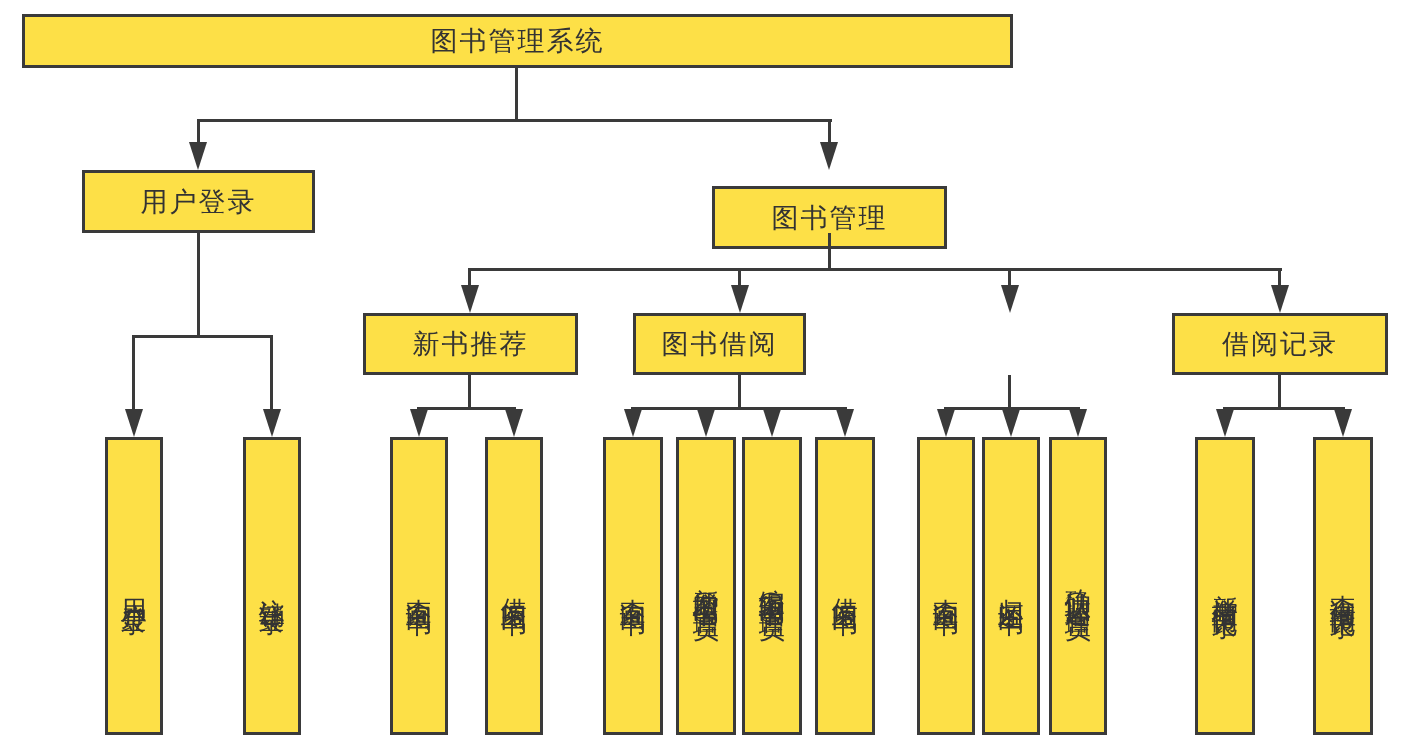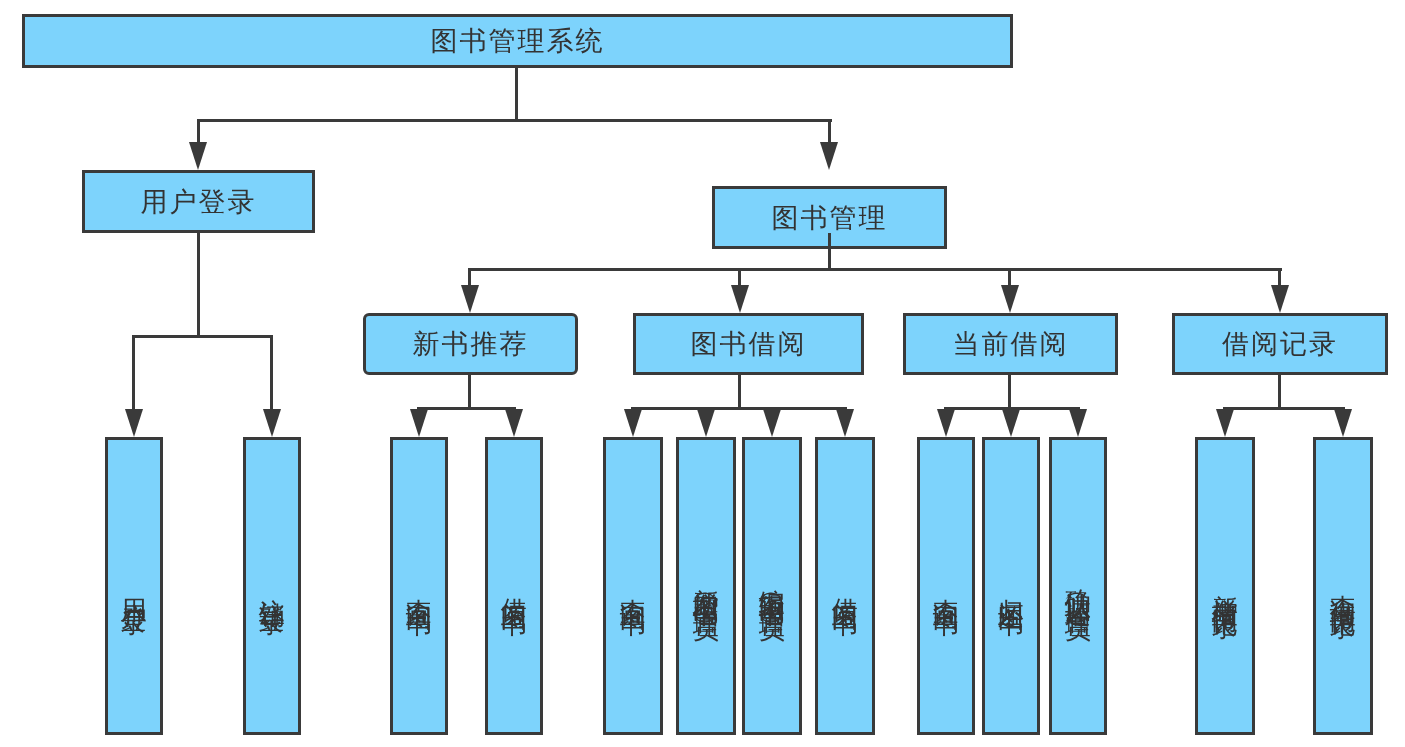--- a/index.html
+++ b/index.html
@@ -12,21 +12,21 @@
   .stage{
     position:relative;
     width:1405px;height:747px;
     background:var(--bg);
     overflow:hidden;
   }
   .node{
     position:absolute;
     box-sizing:border-box;
     border:3px solid var(--line);
-    background:#7dd3fc;
+    background:#fde047;
     display:flex;
     align-items:center;
     justify-content:center;
     color:var(--text);
     font-size:27px;
     letter-spacing:2px;
     text-align:center;
   }
   .leaf{
     font-size:26px;
@@ -92,28 +92,25 @@
   <div class="h" style="left:468px;top:268px;width:814px;"></div>
   <div class="v" style="left:468px;top:268px;height:20px;"></div>
   <div class="v" style="left:738px;top:268px;height:20px;"></div>
   <div class="v" style="left:1008px;top:268px;height:20px;"></div>
   <div class="v" style="left:1278px;top:268px;height:20px;"></div>
   <div class="arrow" style="left:461px;top:285px;"></div>
   <div class="arrow" style="left:731px;top:285px;"></div>
   <div class="arrow" style="left:1001px;top:285px;"></div>
   <div class="arrow" style="left:1271px;top:285px;"></div>
 
-  <div class="node" style="left:363px;top:313px;width:215px;height:62px;border-radius:6px;">
+  <div class="node" style="left:363px;top:313px;width:215px;height:62px;">
     <span>新书推荐</span>
   </div>
-  <div class="node" style="left:633px;top:313px;width:231px;height:62px;">
+  <div class="node" style="left:633px;top:313px;width:173px;height:62px;">
     <span>图书借阅</span>
-  </div>
-  <div class="node" style="left:903px;top:313px;width:215px;height:62px;">
-    <span>当前借阅</span>
   </div>
   <div class="node" style="left:1172px;top:313px;width:216px;height:62px;align-items:center;">
     <span>借阅记录</span>
   </div>
 
   <div class="v" style="left:468px;top:375px;height:35px;"></div>
   <div class="v" style="left:738px;top:375px;height:35px;"></div>
   <div class="v" style="left:1008px;top:375px;height:35px;"></div>
   <div class="v" style="left:1278px;top:375px;height:35px;"></div>
 

